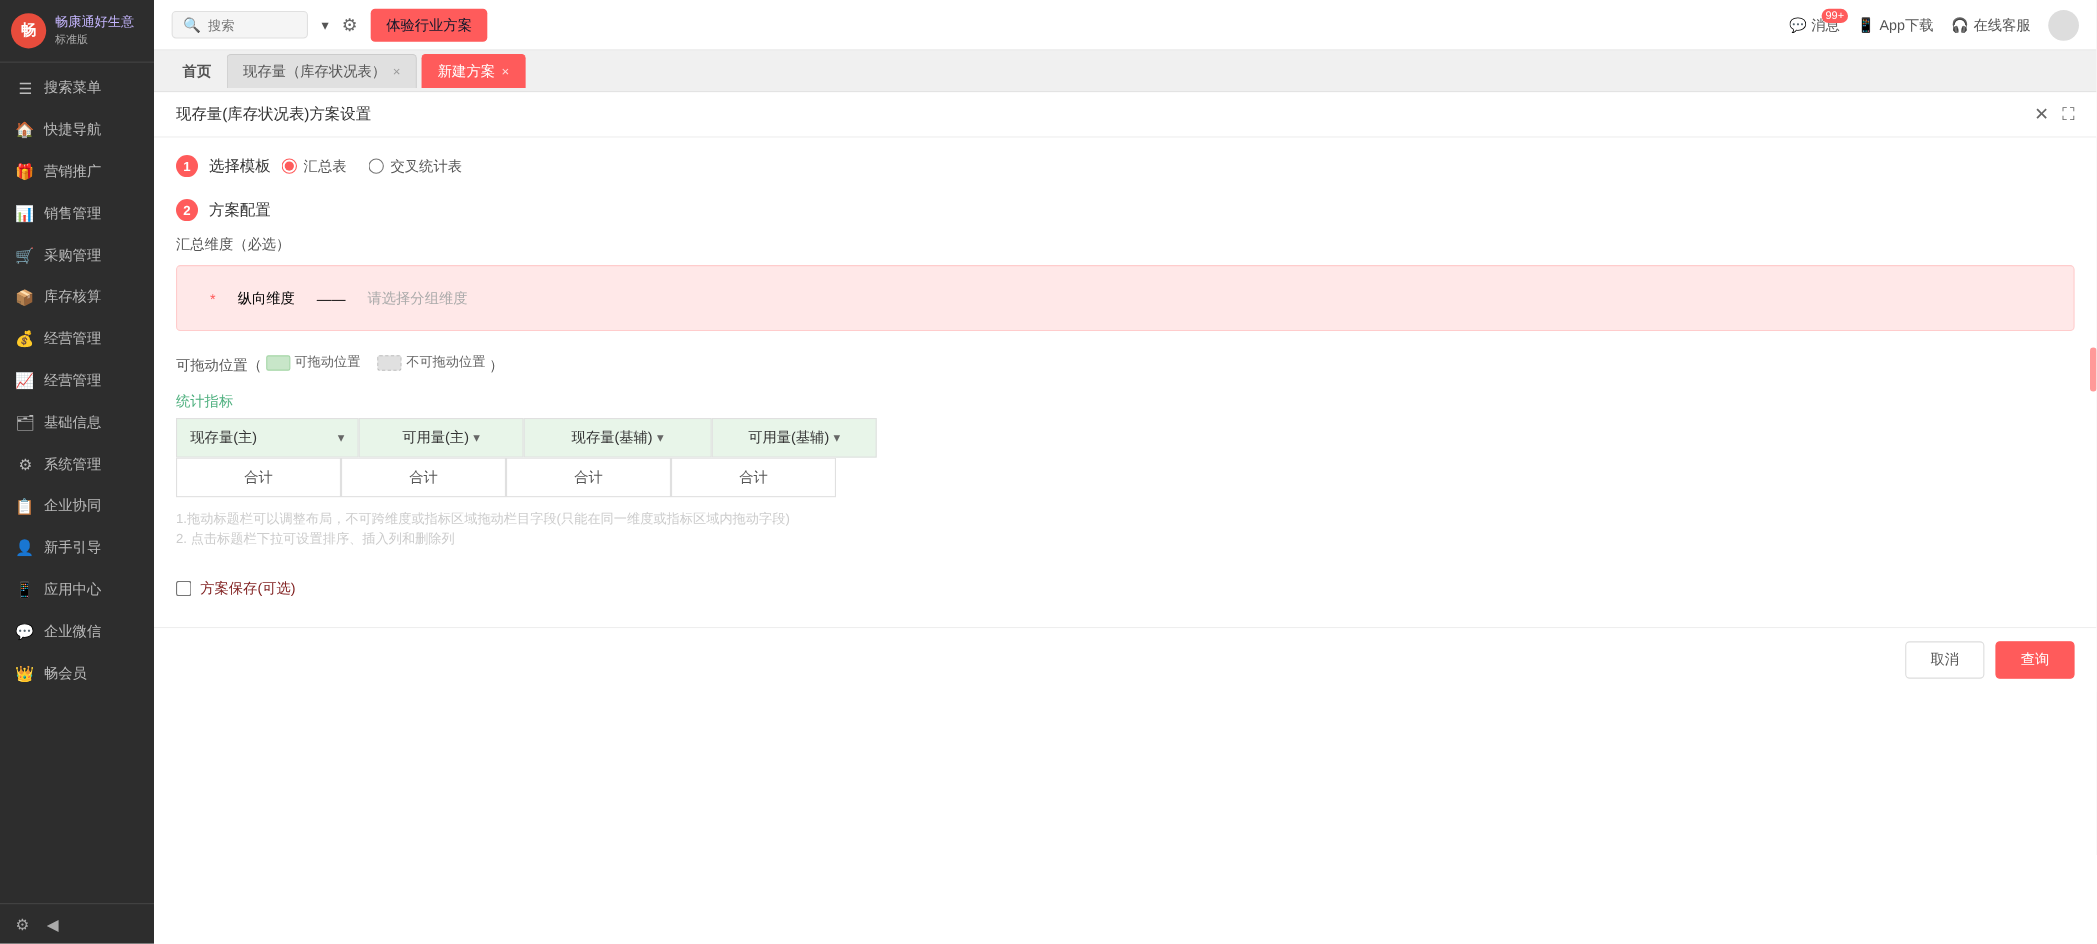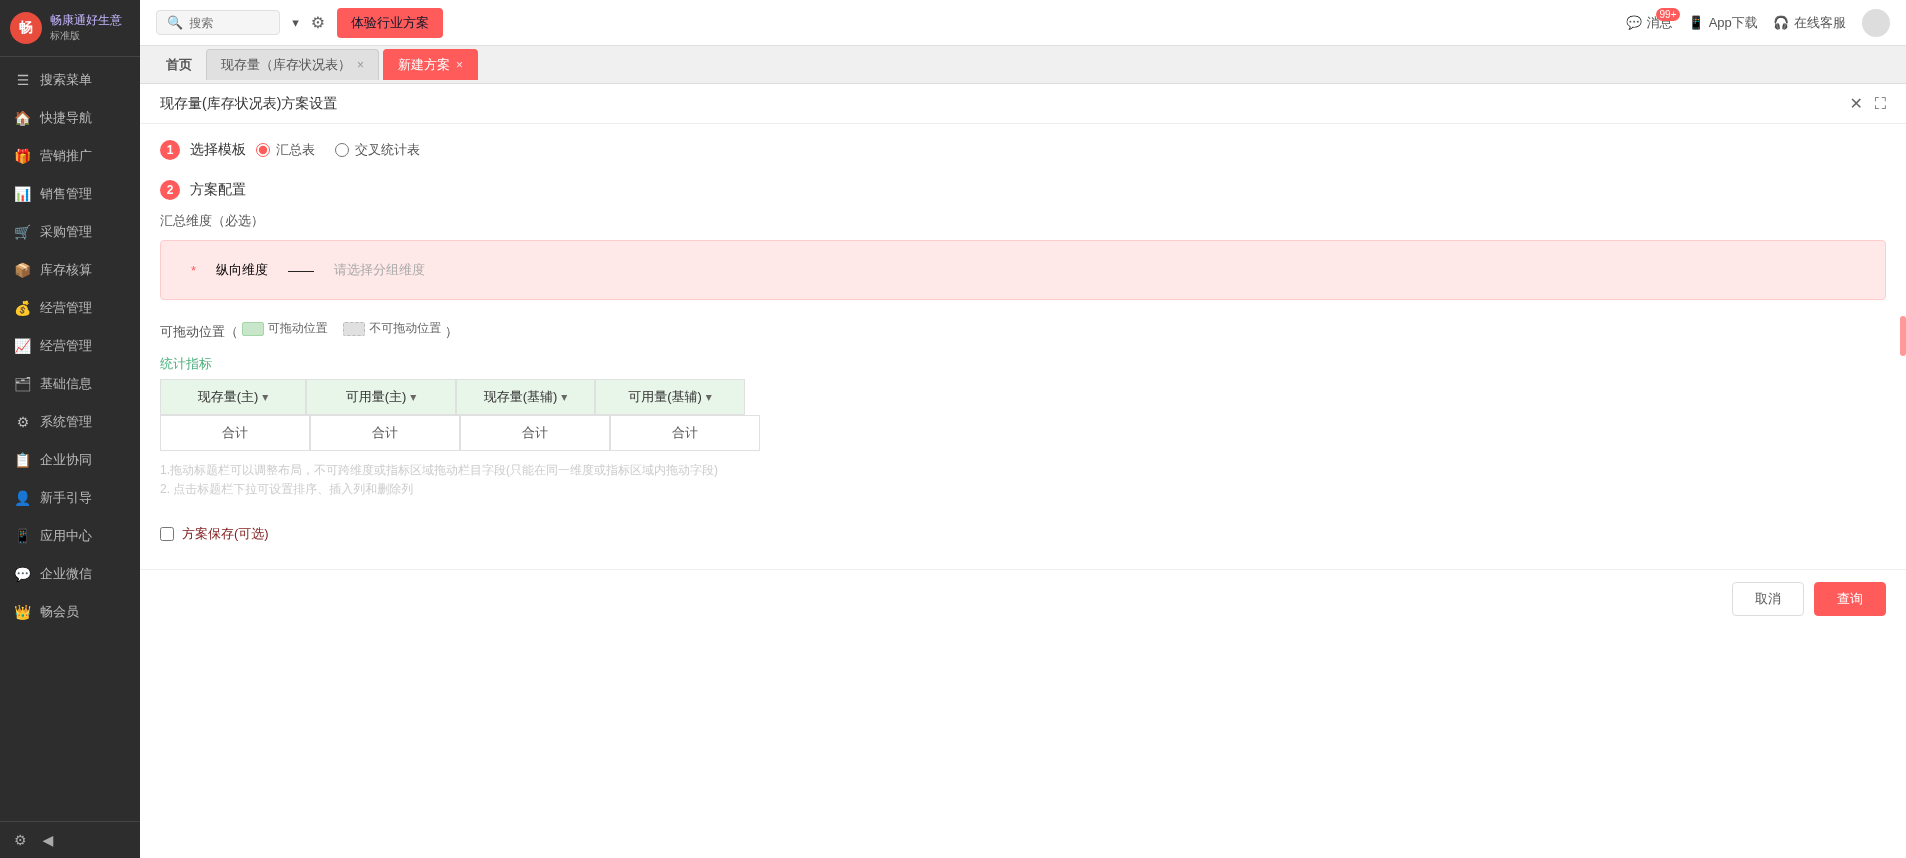--- a/index.html
+++ b/index.html
@@ -440,29 +440,29 @@
               <span>）</span>
             </div>
           </div>
 
           <div class="stats-section">
             <div class="stats-section-label">统计指标</div>
             <table class="stats-table">
               <thead>
                 <tr>
 
-                <th style="display: inline-flex; align-items: center; gap: 4px; width: 146px; border: 1px solid rgb(224, 224, 224); padding: 8px 0; background: rgb(232, 245, 233); justify-content: center; font-size: 13px;">
+                <th style="display: inline-flex; align-items: center; gap: 4px; width: 166px; border: 1px solid rgb(224, 224, 224); padding: 8px 12px; background: rgb(232, 245, 233); justify-content: space-between; font-size: 13px;">
                       <span>现存量(主)</span>
                       <span class="col-dropdown">▾</span>
                     </th>
                     <th style="display: inline-flex; align-items: center; gap: 4px; width: 150px; border: 1px solid rgb(224, 224, 224); padding: 8px 12px; background: rgb(232, 245, 233); justify-content: center; font-size: 13px;">
                       <span>可用量(主)</span>
                       <span class="col-dropdown">▾</span>
                     </th>
-                    <th style="display: inline-flex; align-items: center; gap: 4px; width: 139px; border: 1px solid rgb(224, 224, 224); padding: 8px 12px; background: rgb(232, 245, 233); justify-content: center; font-size: 13px;">
+                    <th style="display: inline-flex; align-items: center; gap: 4px; width: 171px; border: 1px solid rgb(224, 224, 224); padding: 8px 12px; background: rgb(232, 245, 233); justify-content: center; font-size: 13px;">
                       <span>现存量(基辅)</span>
                       <span class="col-dropdown">▾</span>
                     </th>
                     <th style="display: inline-flex; align-items: center; gap: 4px; width: 150px; border: 1px solid rgb(224, 224, 224); padding: 8px 12px; background: rgb(232, 245, 233); justify-content: center; font-size: 13px;">
                       <span>可用量(基辅)</span>
                       <span class="col-dropdown">▾</span>
                     </th>
                   </tr>
               </thead>
               <tbody>

